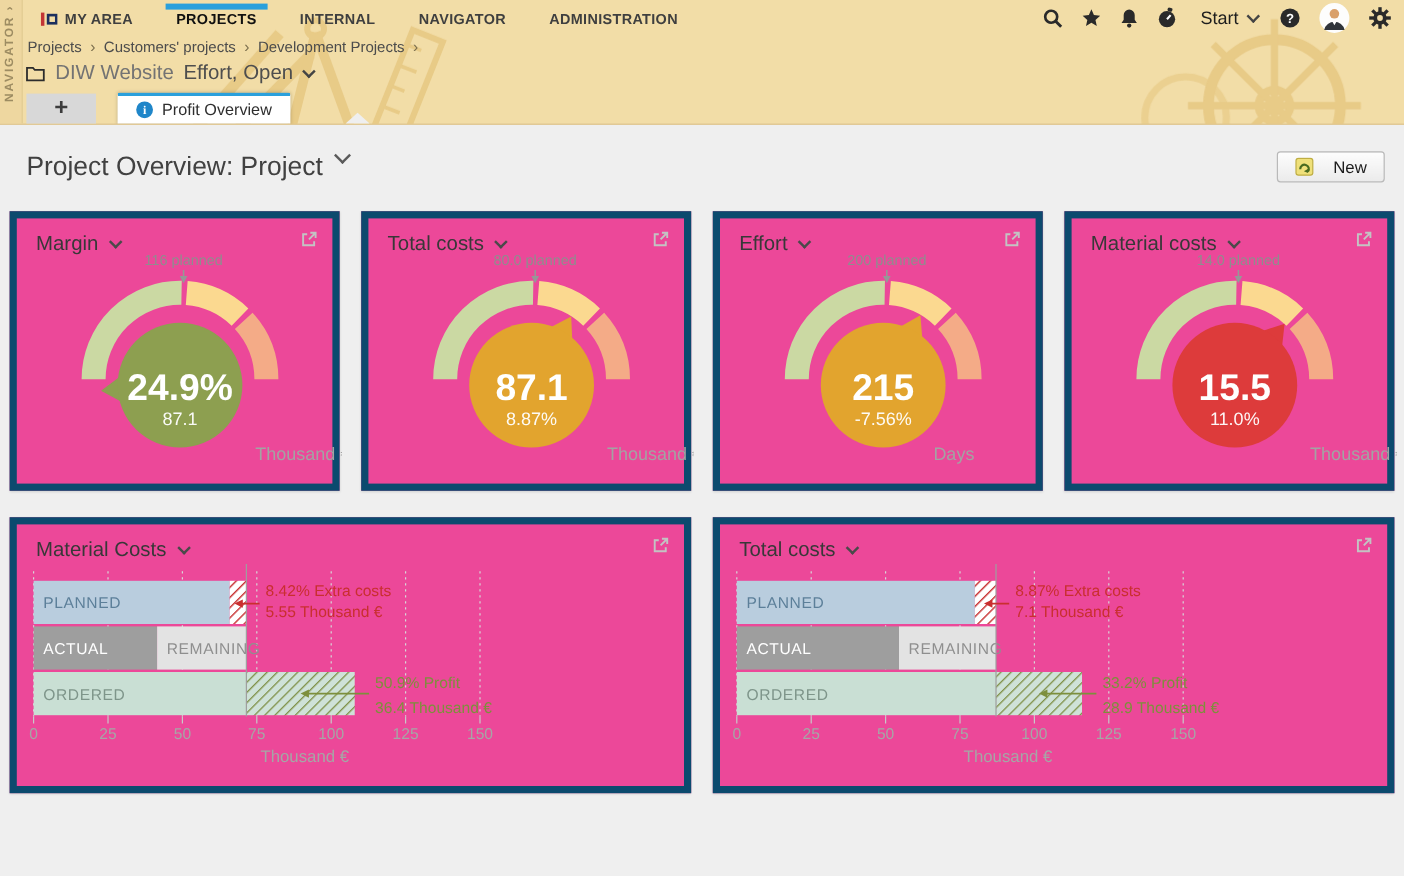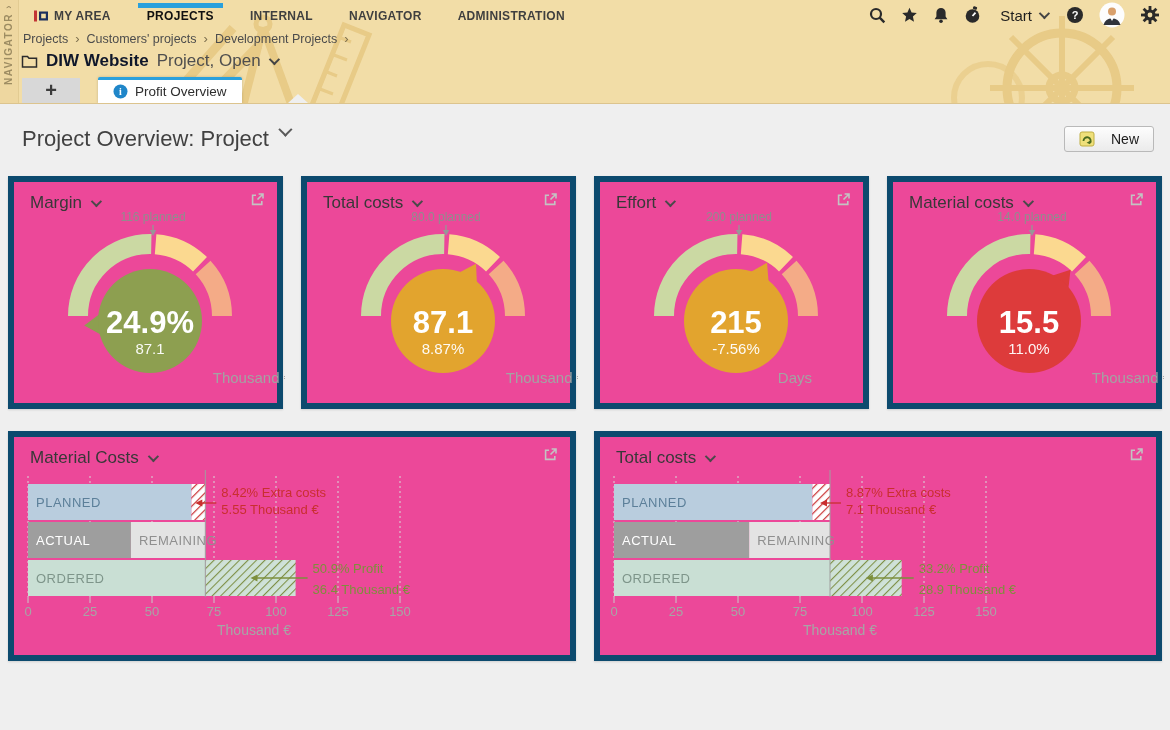--- a/index.html
+++ b/index.html
@@ -18,21 +18,21 @@
   .nav-item.active::before{content:"";position:absolute;top:-3px;left:-9px;right:-9px;height:5px;background:#2aa0dc;}
   .topnav-right{position:absolute;right:10px;top:0;height:30px;display:flex;align-items:center;gap:15px;z-index:3;}
   .tr-icon{display:flex;align-items:center;cursor:pointer;}
   .start{display:flex;align-items:center;gap:7px;font-size:15px;color:#1d1d1d;cursor:pointer;margin:0 4px;text-align:right;}
   .chev{display:inline-block;width:6px;height:6px;border-right:2px solid #444;border-bottom:2px solid #444;
         transform:rotate(45deg) translateY(-2px);}
   .breadcrumb{position:absolute;left:23px;top:31px;font-size:12.5px;color:#4c4c4c;display:flex;gap:7px;align-items:center;z-index:3;}
   .bc-link{cursor:pointer;}
   .bc-sep{color:#7c6f4e;font-size:13px;}
   .project-line{position:absolute;left:21px;top:51px;display:flex;align-items:center;gap:8px;font-size:17px;z-index:3;cursor:pointer;}
-  .project-name{font-weight:bold;color:#0f172a;}
+  .project-name{font-weight:normal;color:#737373;}
   .project-meta{color:#4e4e4e;}
   .tabbar{position:absolute;left:22px;bottom:0;display:flex;align-items:flex-end;gap:18px;z-index:3;}
   .plus-tab{width:58px;height:25px;background:#d8d8d8;display:flex;align-items:center;justify-content:center;
        font-size:20px;font-weight:bold;color:#3c3c3c;cursor:pointer;}
   .active-tab{height:23px;background:#fff;border-top:3px solid #2aa0dc;border-radius:2px 2px 0 0;
        padding:0 15px;display:flex;align-items:center;gap:7px;font-size:13.5px;color:#2e2e2e;
        box-shadow:0 0 3px rgba(0,0,0,.18);cursor:pointer;}
   .notch{position:absolute;left:288px;bottom:0;width:0;height:0;z-index:3;
        border-left:10px solid transparent;border-right:10px solid transparent;border-bottom:9px solid #efefef;}
   
@@ -164,21 +164,21 @@
       <span class="bc-sep">›</span>
       <span class="bc-link">Development Projects</span>
       <span class="bc-sep">›</span>
     </div>
 
   <div class="project-line">
     <svg width="17" height="15" viewBox="0 0 17 15">
         <path d="M1.5 13 V2.5 H6.5 L8 4.3 H15.5 V13 Z" fill="none" stroke="#2c2c2c" stroke-width="1.5"></path>
       </svg>
     <span class="project-name">DIW Website</span>
-    <span class="project-meta">Project, Open</span>
+    <span class="project-meta">Effort, Open</span>
     <span class="chev"></span>
   </div>
 
   <div class="tabbar">
     <div class="plus-tab">
       <span>+</span>
     </div>
     <div class="active-tab">
       <svg width="15" height="15" viewBox="0 0 15 15">
           <circle cx="7.5" cy="7.5" r="7" fill="#1f86c9"></circle>

